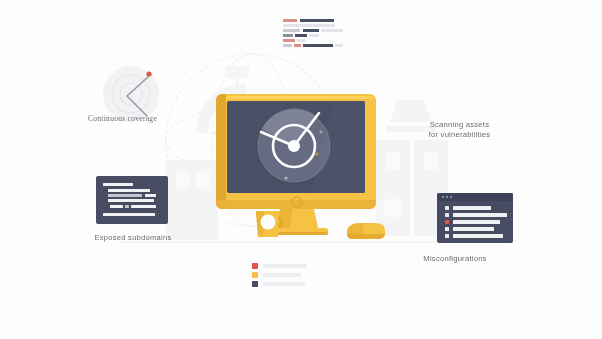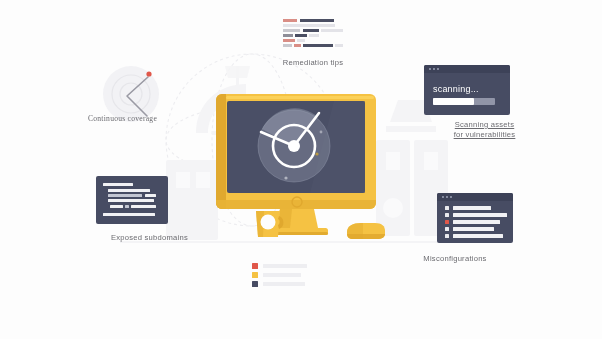--- a/index.html
+++ b/index.html
@@ -204,48 +204,36 @@
     <div class="rl-row rl-c" style="left:0px;  top:15px; width:10px;"></div>
     <div class="rl-row rl-d" style="left:12px; top:15px; width:12px;"></div>
     <div class="rl-row rl-e" style="left:26px; top:15px; width:10px;"></div>
     <div class="rl-row rl-a" style="left:0px;  top:20px; width:12px;"></div>
     <div class="rl-row rl-e" style="left:14px; top:20px; width:8px;"></div>
     <div class="rl-row rl-b" style="left:0px;  top:25px; width:9px;"></div>
     <div class="rl-row rl-a" style="left:11px; top:25px; width:7px;"></div>
     <div class="rl-row rl-d" style="left:20px; top:25px; width:30px;"></div>
     <div class="rl-row rl-e" style="left:52px; top:25px; width:8px;"></div>
   </div>
-  <div class="caption" style="left:248px; top:58px; width:130px;">Remediation tips</div>
-
-  <div class="darkwin clickable" id="scanning-window">
-    <div class="titlebar">
-      <span class="dot3" style="left:5px;"></span>
-      <span class="dot3" style="left:9px;"></span>
-      <span class="dot3" style="left:13px;"></span>
-    </div>
-    <div id="scanning-text">scanning...</div>
-    <div id="scan-progress-track">
-      <div id="scan-progress-fill" style="width: 66%;"></div>
-    </div>
-  </div>
-  <div class="caption" style="left:432px; top:120px; width:105px;text-decoration:underline;">Scanning assets
+
+  <div class="caption" style="left:407px; top:120px; width:105px;">Scanning assets
 for vulnerabilities</div>
 
   <div class="darkwin clickable" id="subdomains-card">
     <div class="code-line cl-light" style="left:7px;  top:7px;  width:30px;"></div>
     <div class="code-line cl-light" style="left:12px; top:13px; width:42px;"></div>
     <div class="code-line cl-mid" style="left:12px; top:18px; width:34px;"></div>
     <div class="code-line cl-light" style="left:49px; top:18px; width:11px;"></div>
     <div class="code-line cl-light" style="left:12px; top:23px; width:46px;"></div>
     <div class="code-line cl-light" style="left:14px; top:29px; width:13px;"></div>
     <div class="code-line cl-mid" style="left:29px; top:29px; width:4px;"></div>
     <div class="code-line cl-light" style="left:35px; top:29px; width:25px;"></div>
     <div class="code-line cl-light" style="left:7px;  top:37px; width:52px;"></div>
   </div>
-  <div class="caption" style="left:78px; top:233px; width:110px;text-align:right;">Exposed subdomains</div>
+  <div class="caption" style="left:78px; top:233px; width:110px;">Exposed subdomains</div>
 
   <div class="darkwin clickable" id="misconfig-window">
     <div class="titlebar">
       <span class="dot3" style="left:5px;"></span>
       <span class="dot3" style="left:9px;"></span>
       <span class="dot3" style="left:13px;"></span>
     </div>
 
     <div class="mc-row" style="left:8px; top:13px; width:62px;">
       <span class="mc-box"></span>

